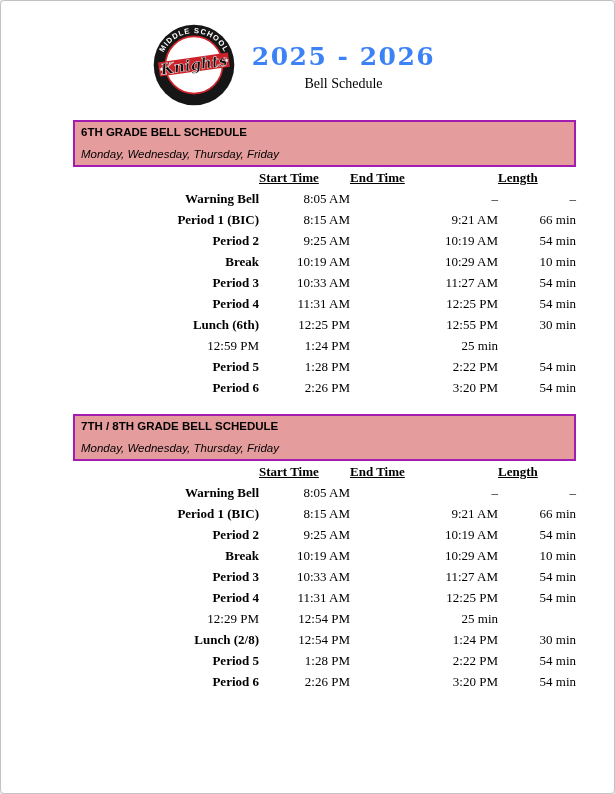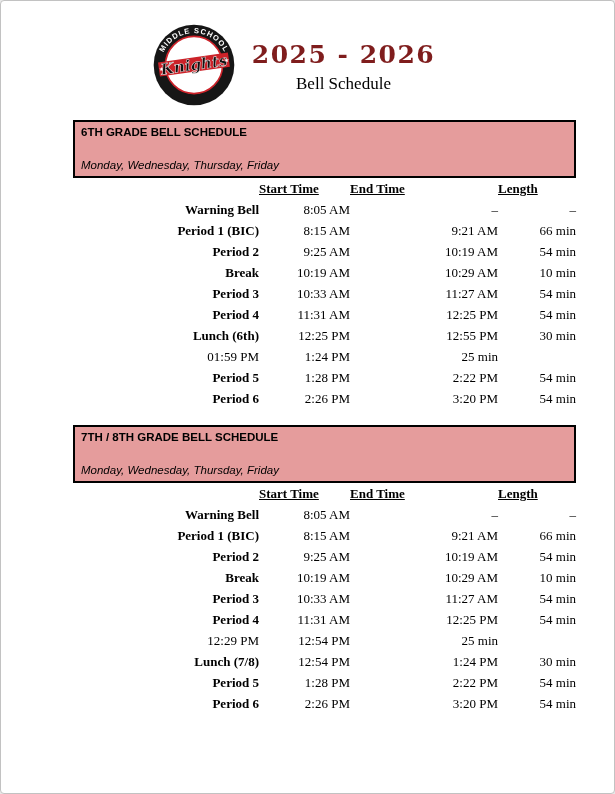--- a/index.html
+++ b/index.html
@@ -30,49 +30,49 @@
   .titles { text-align: center; }
   .school-name {
     font-size: 17px;
     font-weight: bold;
     letter-spacing: 0.2px;
   }
   .school-year {
     font-family: "DejaVu Serif", serif;
     font-size: 25px;
     font-weight: bold;
-    color: #7f1d1d;
+    color: #3b82f6;
     letter-spacing: 1.5px;
     margin: 4px 0 5px 0;
   }
-  .doc-title { font-size: 17px; }
+  .doc-title { font-size: 14px; }
 
   
   .section {
     width: 503px;
     margin-left: 72px;
   }
   .section.first { margin-top: 13px; }
   .section.second { margin-top: 16px; }
 
   .banner {
     background: #e59c9c;
-    border: 2px solid #000000;
+    border: 2px solid #a21caf;
     padding: 4px 6px 5px 6px;
   }
   .banner-title {
     font-family: "Liberation Sans", sans-serif;
     font-weight: bold;
     font-size: 11.5px;
   }
   .banner-days {
     font-family: "Liberation Sans", sans-serif;
     font-style: italic;
     font-size: 11.5px;
-    margin-top: 21px;
+    margin-top: 10px;
   }
 
   .grid {
     display: grid;
     grid-template-columns: 183px 91px 148px 78px;
     padding-left: 3px;
   }
   .header-row { margin-top: 0; line-height: 21px; }
   .col-h {
     font-weight: bold;
@@ -173,21 +173,21 @@
         </div>
 
         <div class="grid row">
           <div class="label">Lunch (6th)</div>
           <div class="cell">12:25 PM</div>
           <div class="cell">12:55 PM</div>
           <div class="cell">30 min</div>
         </div>
 
         <div class="grid row">
-          <div class="cell">01:59 PM</div>
+          <div class="cell">12:59 PM</div>
           <div class="cell">1:24 PM</div>
           <div class="cell">25 min</div>
         </div>
 
         <div class="grid row">
           <div class="label">Period 5</div>
           <div class="cell">1:28 PM</div>
           <div class="cell">2:22 PM</div>
           <div class="cell">54 min</div>
         </div>
@@ -256,21 +256,21 @@
           <div class="cell">54 min</div>
         </div>
 
         <div class="grid row">
           <div class="cell">12:29 PM</div>
           <div class="cell">12:54 PM</div>
           <div class="cell">25 min</div>
         </div>
 
         <div class="grid row">
-          <div class="label">Lunch (7/8)</div>
+          <div class="label">Lunch (2/8)</div>
           <div class="cell">12:54 PM</div>
           <div class="cell">1:24 PM</div>
           <div class="cell">30 min</div>
         </div>
 
         <div class="grid row">
           <div class="label">Period 5</div>
           <div class="cell">1:28 PM</div>
           <div class="cell">2:22 PM</div>
           <div class="cell">54 min</div>

